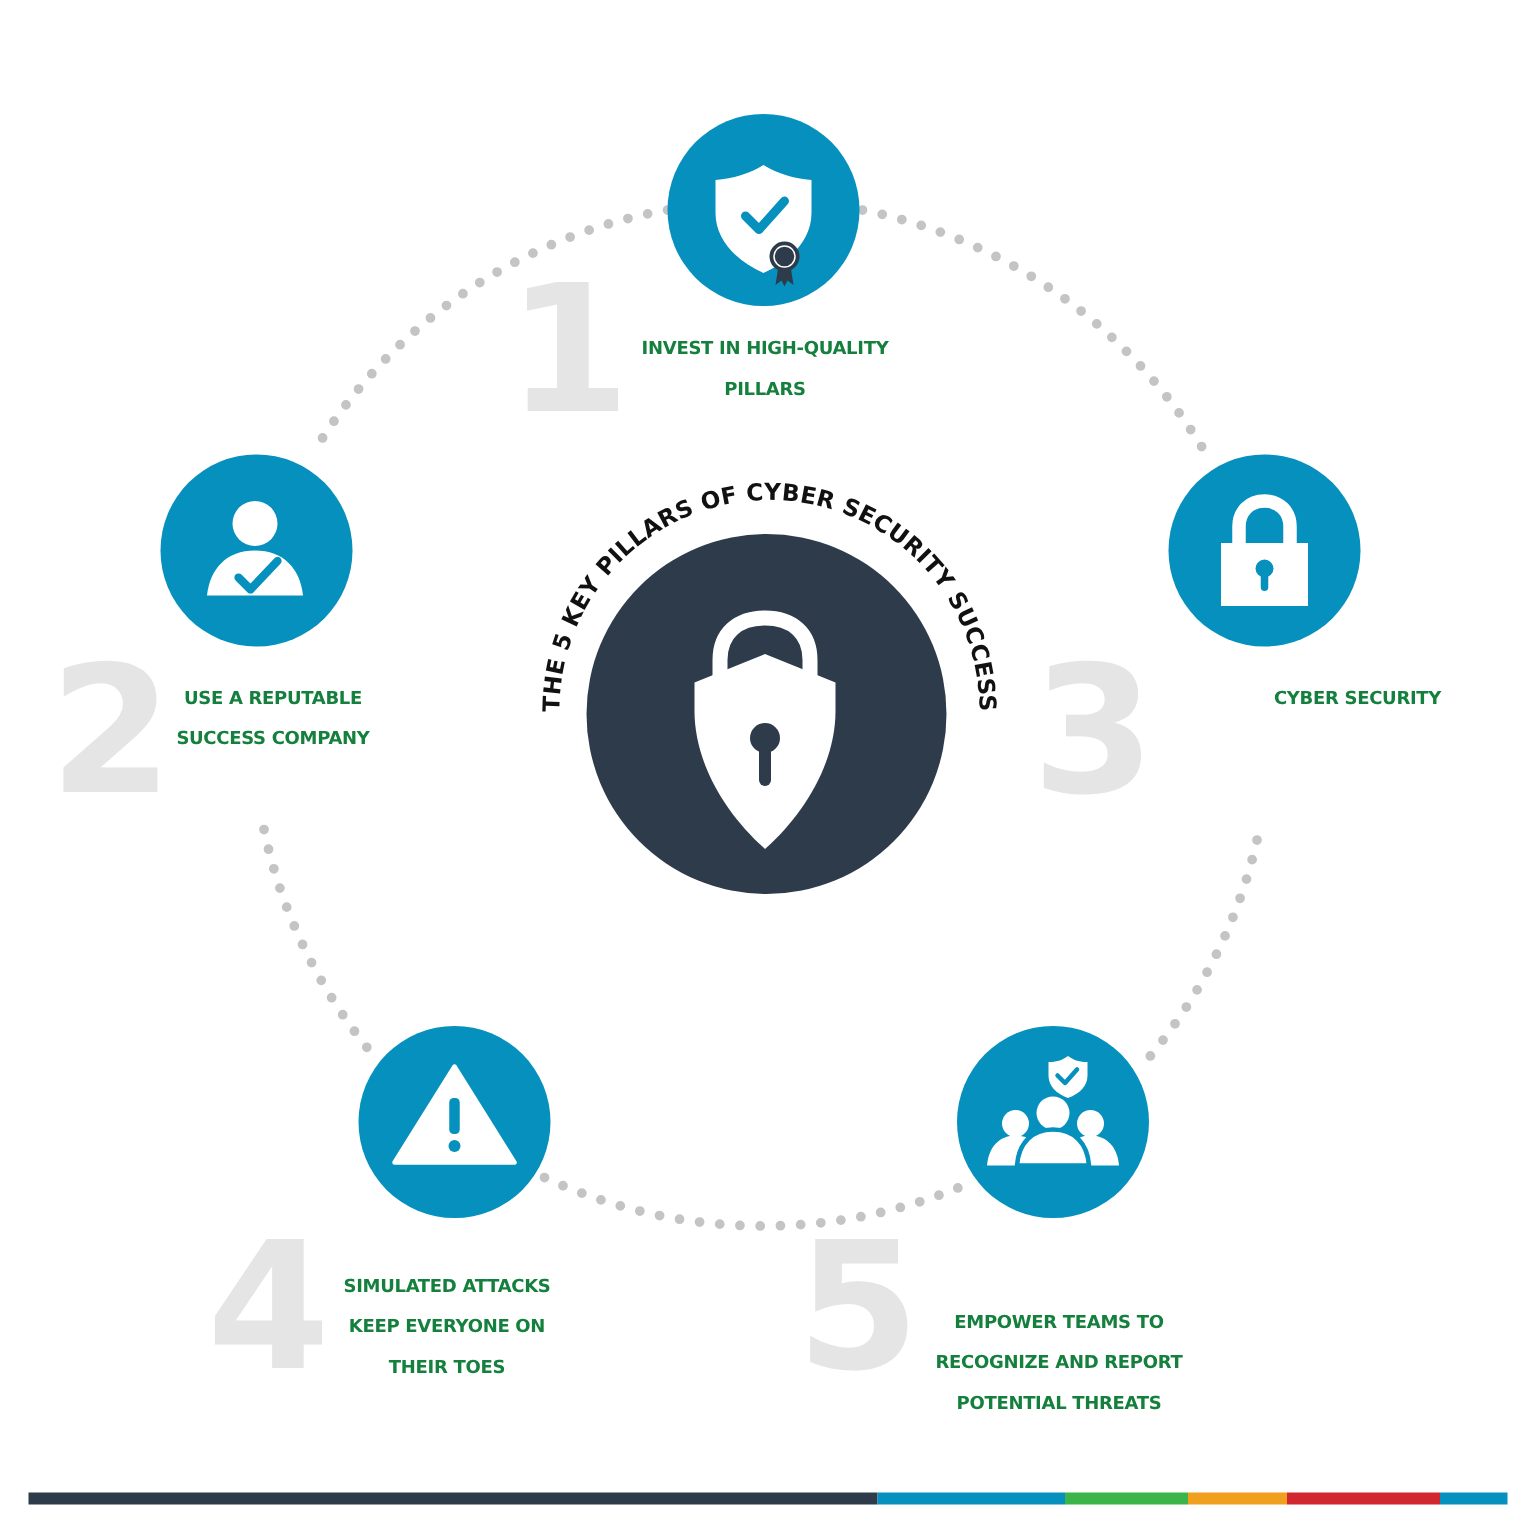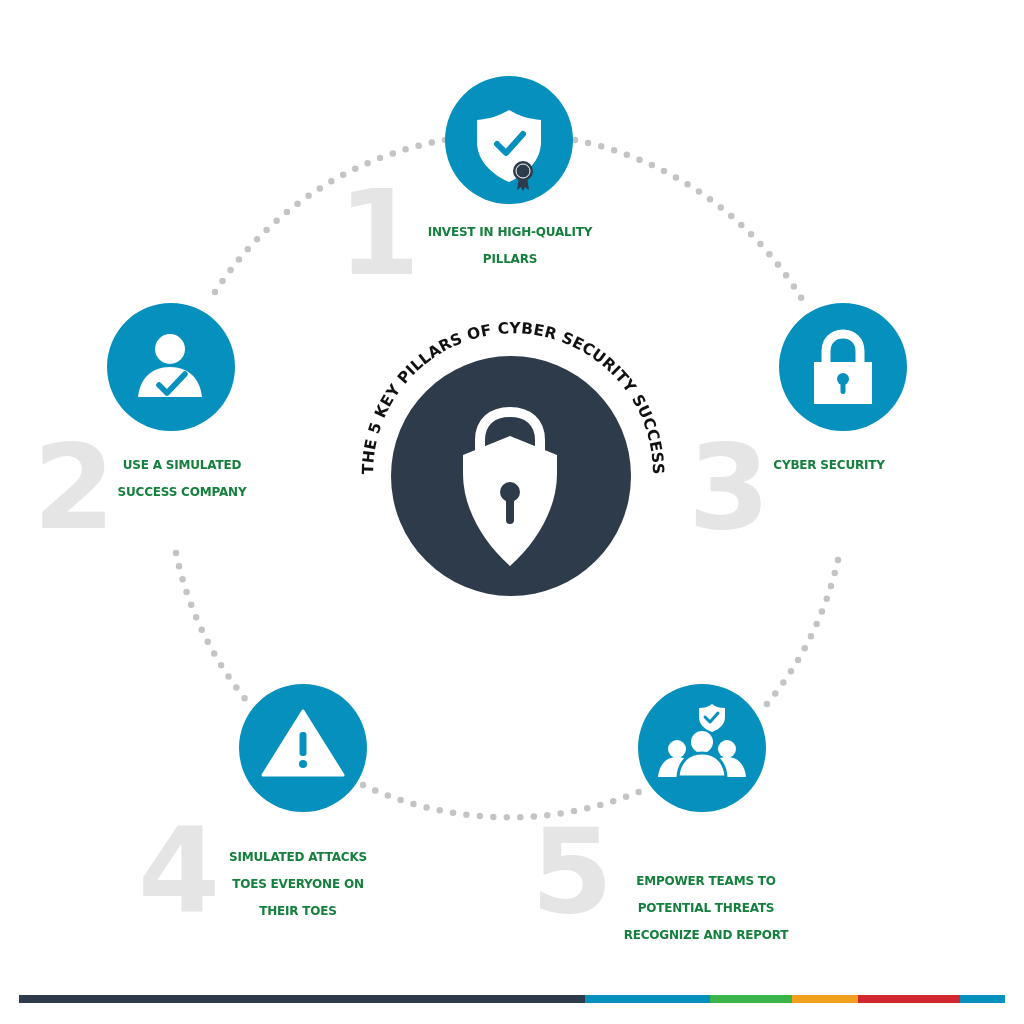--- a/index.html
+++ b/index.html
@@ -92,35 +92,35 @@
     <path d="M70 93 C71 81 78 73 89 73 C100 73 107 81 108 93 Z" fill="#ffffff"></path>
     <path d="M40 93 C41 78 50 69 64 69 C78 69 87 78 88 93 Z" fill="#ffffff" stroke="#0590bd" stroke-width="3"></path>
   </svg>
 </div>
 
 <div class="pillar-text" style="left:352px; top:219px; width:316px;">
   <span>INVEST IN HIGH-QUALITY</span>
   <span>PILLARS</span>
 </div>
 <div class="pillar-text" style="left:62px; top:452px; width:240px;">
-  <span>USE A SIMULATED</span>
+  <span>USE A REPUTABLE</span>
   <span>SUCCESS COMPANY</span>
 </div>
-<div class="pillar-text" style="left:720px; top:452px; width:218px;">
+<div class="pillar-text" style="left:796px; top:452px; width:218px;">
   <span>CYBER SECURITY</span>
 </div>
 <div class="pillar-text" style="left:168px; top:844px; width:260px;">
   <span>SIMULATED ATTACKS</span>
-  <span>TOES EVERYONE ON</span>
+  <span>KEEP EVERYONE ON</span>
   <span>THEIR TOES</span>
 </div>
 <div class="pillar-text" style="left:556px; top:868px; width:300px;">
   <span>EMPOWER TEAMS TO</span>
+  <span>RECOGNIZE AND REPORT</span>
   <span>POTENTIAL THREATS</span>
-  <span>RECOGNIZE AND REPORT</span>
 </div>
 
 <div class="center-circle">
   <svg viewBox="0 0 240 240" style="position:absolute;left:0;top:0;width:240px;height:240px;">
     <path d="M89 98 L89 84 C89 66 101 56 119 56 C137 56 149 66 149 84 L149 98" fill="none" stroke="#ffffff" stroke-width="10"></path>
     <path d="M119 80 L166 99 L166 118 C166 152 146 186 119 210 C92 186 72 152 72 118 L72 99 Z" fill="#ffffff"></path>
     <circle cx="119" cy="136" r="10" fill="#2d3b4a"></circle>
     <rect x="115" y="140" width="8" height="28" rx="4" fill="#2d3b4a"></rect>
   </svg>
 </div>

